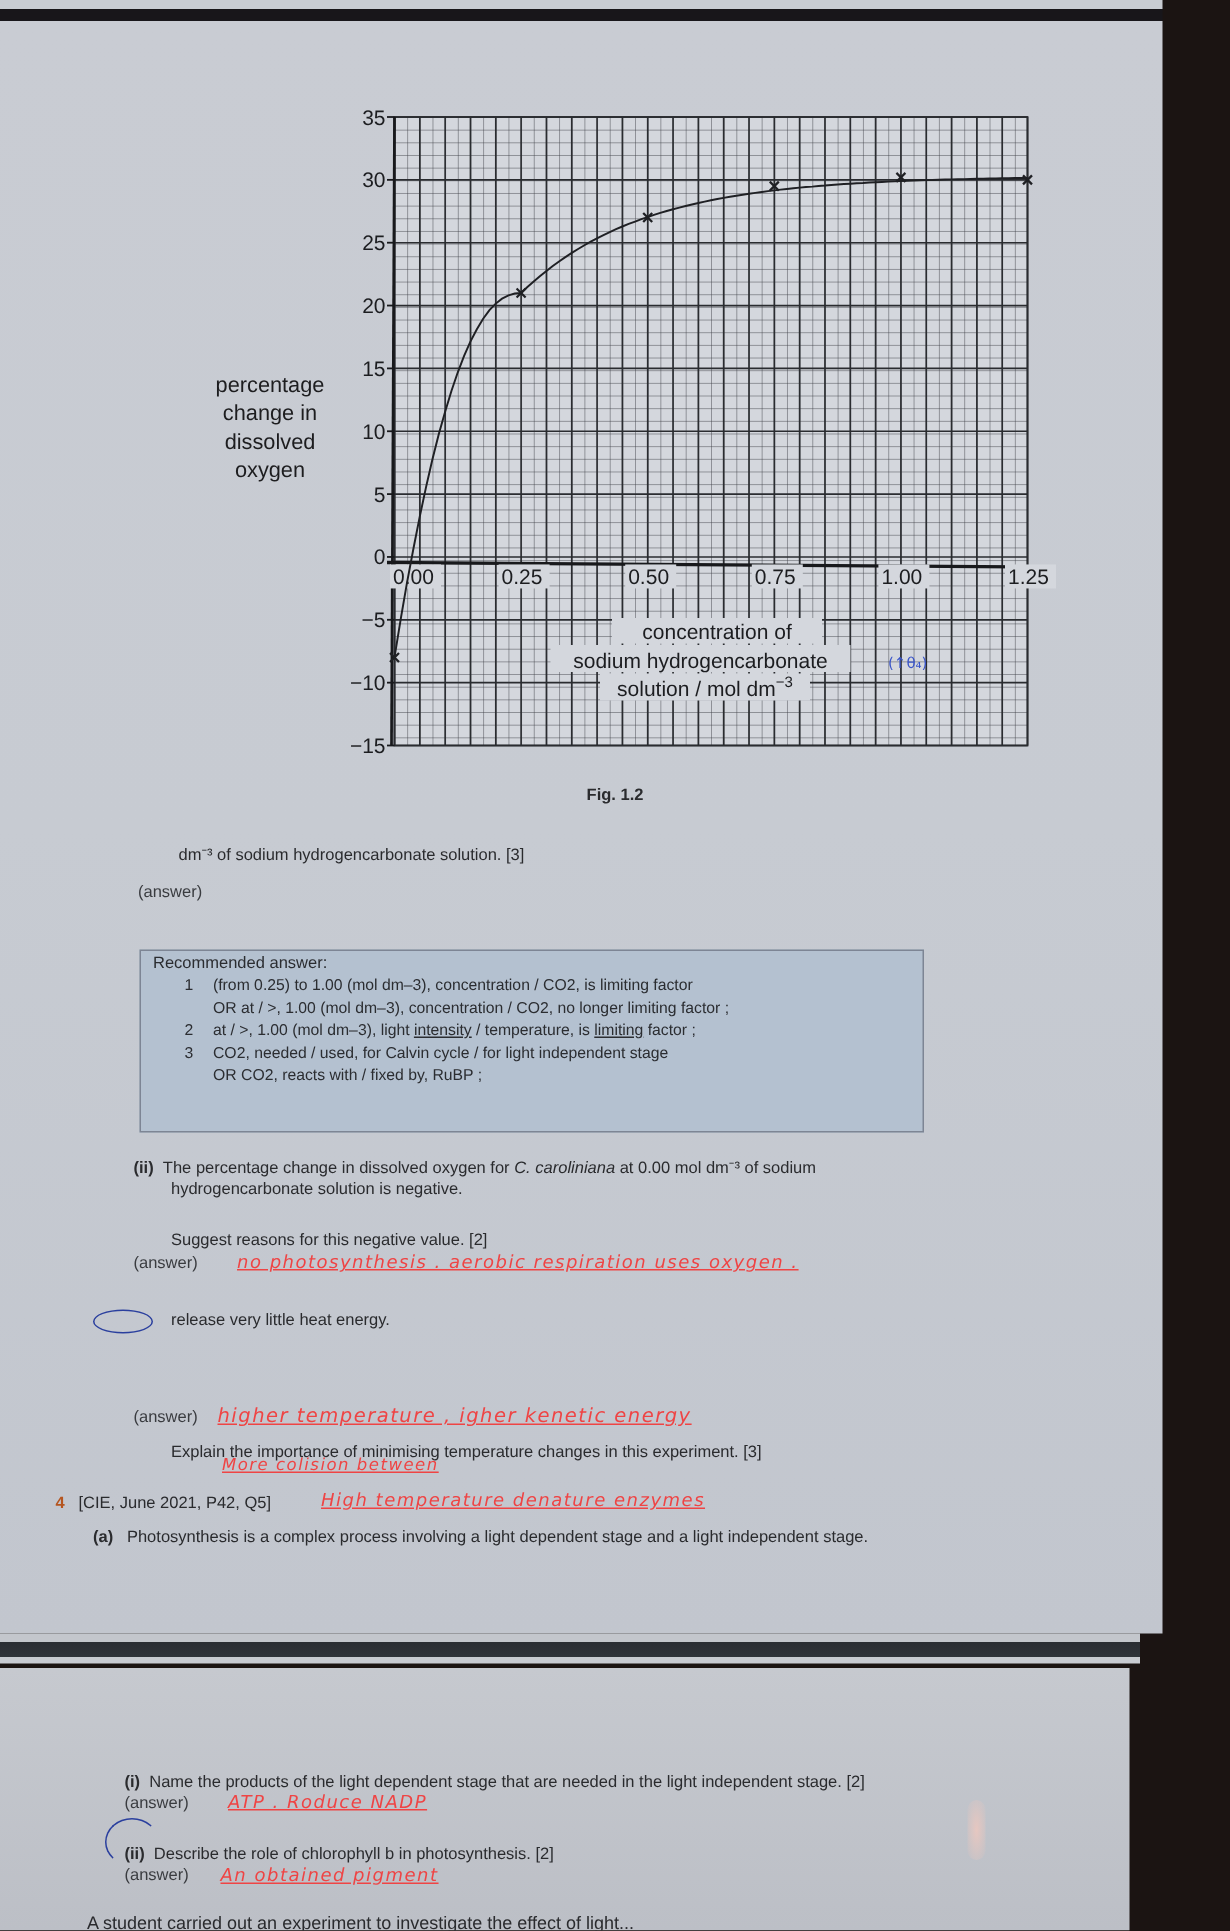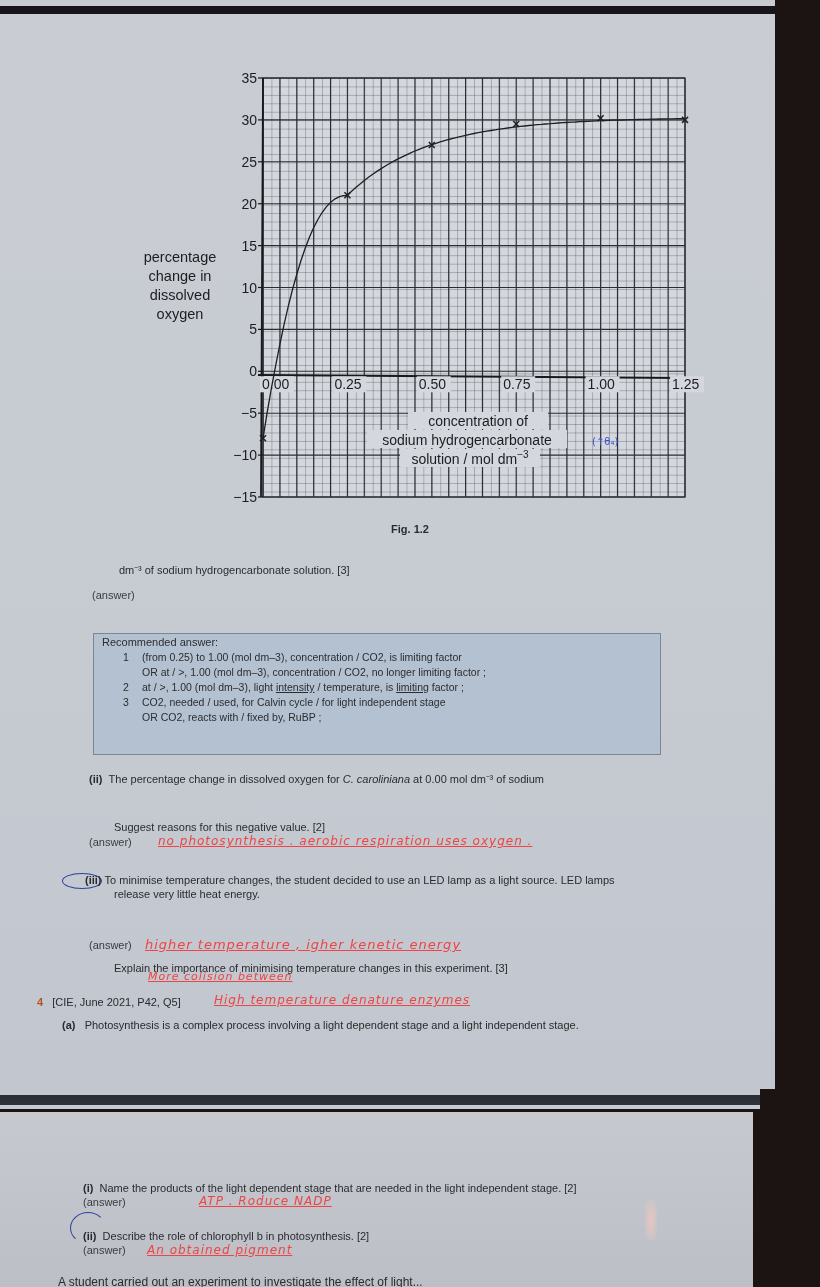--- a/index.html
+++ b/index.html
@@ -8,21 +8,21 @@
   #page1 { left:0; top:14px; width:775px; height:1075px; background:linear-gradient(180deg,#c9ccd3 0%,#c7cbd2 50%,#c2c6ce 100%); }
   #page2 { left:0; top:1112px; width:753px; height:175px; background:linear-gradient(180deg,#c6c9cf 0%,#bcbfc6 100%); }
   .topstrip { position:absolute; left:0; top:0; width:775px; height:6px; background:#c8ccd2; }
   .topedge { position:absolute; left:0; top:6px; width:775px; height:8px; background:#18161a; }
   .divider { position:absolute; left:0; top:1089px; width:760px; height:20px; background:linear-gradient(180deg,#c3c6cc 0,#c3c6cc 6px,#2a2d33 6px,#30343a 16px,#c8cbd1 16px); }
   .chart { position:absolute; left:0; top:0; }
   .ylab { position:absolute; left:130px; top:248px; width:100px; text-align:center; font-size:14.5px; line-height:19px; color:#1d1d1f; }
   .doc { position:absolute; color:#2a2b2e; font-family:"Liberation Sans", sans-serif; font-size:11px; line-height:14px; }
   .lbl { color:#3a3c40; }
   .hand { font-family:"DejaVu Sans", sans-serif; color:#ef4444; font-size:12px; letter-spacing:1px; font-style:italic;text-decoration:underline; }
-  .ansbox { position:absolute; left:93px; top:633px; width:568px; height:122px; background:#b4c1d0; border:1px solid #7d8594; box-sizing:border-box;text-decoration:underline; }
+  .ansbox { position:absolute; left:93px; top:633px; width:523px; height:122px; background:#b4c1d0; border:1px solid #7d8594; box-sizing:border-box;text-decoration:underline; }
   .ansbox .title { position:absolute; left:8px; top:2px; font-size:11px; color:#2b2d31; }
   .ansbox .line { position:absolute; font-size:10.5px; color:#2b2d31; white-space:nowrap; }
   .ansbox .num { position:absolute; font-size:10.5px; color:#2b2d31; }
   .u { text-decoration:underline; }
   .circle { position:absolute; border:1.5px solid #2a3f9e; border-radius:50%; }
   .glare { position:absolute; left:645px; top:1200px; width:12px; height:40px; border-radius:6px; background:radial-gradient(ellipse at center, rgba(240,200,190,0.8), rgba(240,200,190,0)); }
   .qnum { color:#b5551f; font-weight:bold; }
 </style>
 </head>
 <body>
@@ -171,28 +171,28 @@
   <div class="line" style="left:48px; top:32px;">OR at / &gt;, 1.00 (mol dm–3), concentration / CO2, no longer limiting factor ;</div>
   <div class="num" style="left:29px; top:47px;">2</div>
   <div class="line" style="left:48px; top:47px;"><span>at / &gt;, 1.00 (mol dm–3), light </span><span class="u">intensity</span><span> / temperature, is </span><span class="u">limiting</span><span> factor ;</span></div>
   <div class="num" style="left:29px; top:62px;">3</div>
   <div class="line" style="left:48px; top:62px;">CO2, needed / used, for Calvin cycle / for light independent stage</div>
   <div class="line" style="left:48px; top:77px;">OR CO2, reacts with / fixed by, RuBP ;</div>
 </div>
 
 <div class="doc" style="left:89px; top:772px; width:640px;">
   <div><b>(ii)</b>&nbsp;&nbsp;<span>The percentage change in dissolved oxygen for </span><i>C. caroliniana</i><span> at 0.00 mol dm⁻³ of sodium</span></div>
+  <div style="padding-left:25px;">hydrogencarbonate solution is negative.</div>
 </div>
 <div class="doc" style="left:114px; top:820px;">Suggest reasons for this negative value. [2]</div>
 <div class="doc lbl" style="left:89px; top:835px;">(answer)</div>
 <div class="doc hand" style="left:158px; top:834px;">no photosynthesis . aerobic respiration uses oxygen .</div>
 
 <div class="circle" style="left:62px; top:873px; width:38px; height:14px;"></div>
 <div class="doc" style="left:85px; top:873px; width:660px;">
-  <div><b>(iii)</b>&nbsp;<span>To minimise temperature changes, the student decided to use an LED lamp as a light source. LED lamps</span></div>
   <div style="padding-left:29px;">release very little heat energy.</div>
 </div>
 <div class="doc" style="left:114px; top:961px;">Explain the importance of minimising temperature changes in this experiment. [3]</div>
 <div class="doc lbl" style="left:89px; top:938px;">(answer)</div>
 <div class="doc hand" style="left:145px; top:938px; font-size:13px;">higher temperature ,  igher kenetic  energy</div>
 <div class="doc hand" style="left:148px; top:970px; font-size:11px;">More colision  between</div>
 
 <div class="doc" style="left:37px; top:995px;">
   <span class="qnum">4</span>&nbsp;&nbsp;&nbsp;<span>[CIE, June 2021, P42, Q5]</span>
 </div>
@@ -202,21 +202,21 @@
 </div>
 
 <div class="divider"></div>
 
 <div class="page" id="page2"></div>
 
 <div class="doc" style="left:83px; top:1181px; width:640px;">
   <b>(i)</b>&nbsp;&nbsp;<span>Name the products of the light dependent stage that are needed in the light independent stage. [2]</span>
 </div>
 <div class="doc lbl" style="left:83px; top:1195px;">(answer)</div>
-<div class="doc hand" style="left:152px; top:1194px;margin-left:47px;">ATP .  Roduce   NADP</div>
+<div class="doc hand" style="left:152px; top:1194px;">ATP .  Roduce   NADP</div>
 
 <div class="circle" style="left:70px; top:1212px; width:34px; height:30px; border-right-color:transparent; border-bottom-color:transparent;"></div>
 <div class="doc" style="left:83px; top:1229px; width:640px;">
   <b>(ii)</b>&nbsp;&nbsp;<span>Describe the role of chlorophyll b in photosynthesis. [2]</span>
 </div>
 <div class="doc lbl" style="left:83px; top:1243px;">(answer)</div>
 <div class="doc hand" style="left:147px; top:1243px;">An  obtained  pigment</div>
 
 <div class="doc" style="left:58px; top:1275px; font-size:12px; white-space:nowrap;">A student carried out an experiment to investigate the effect of light...</div>
 

